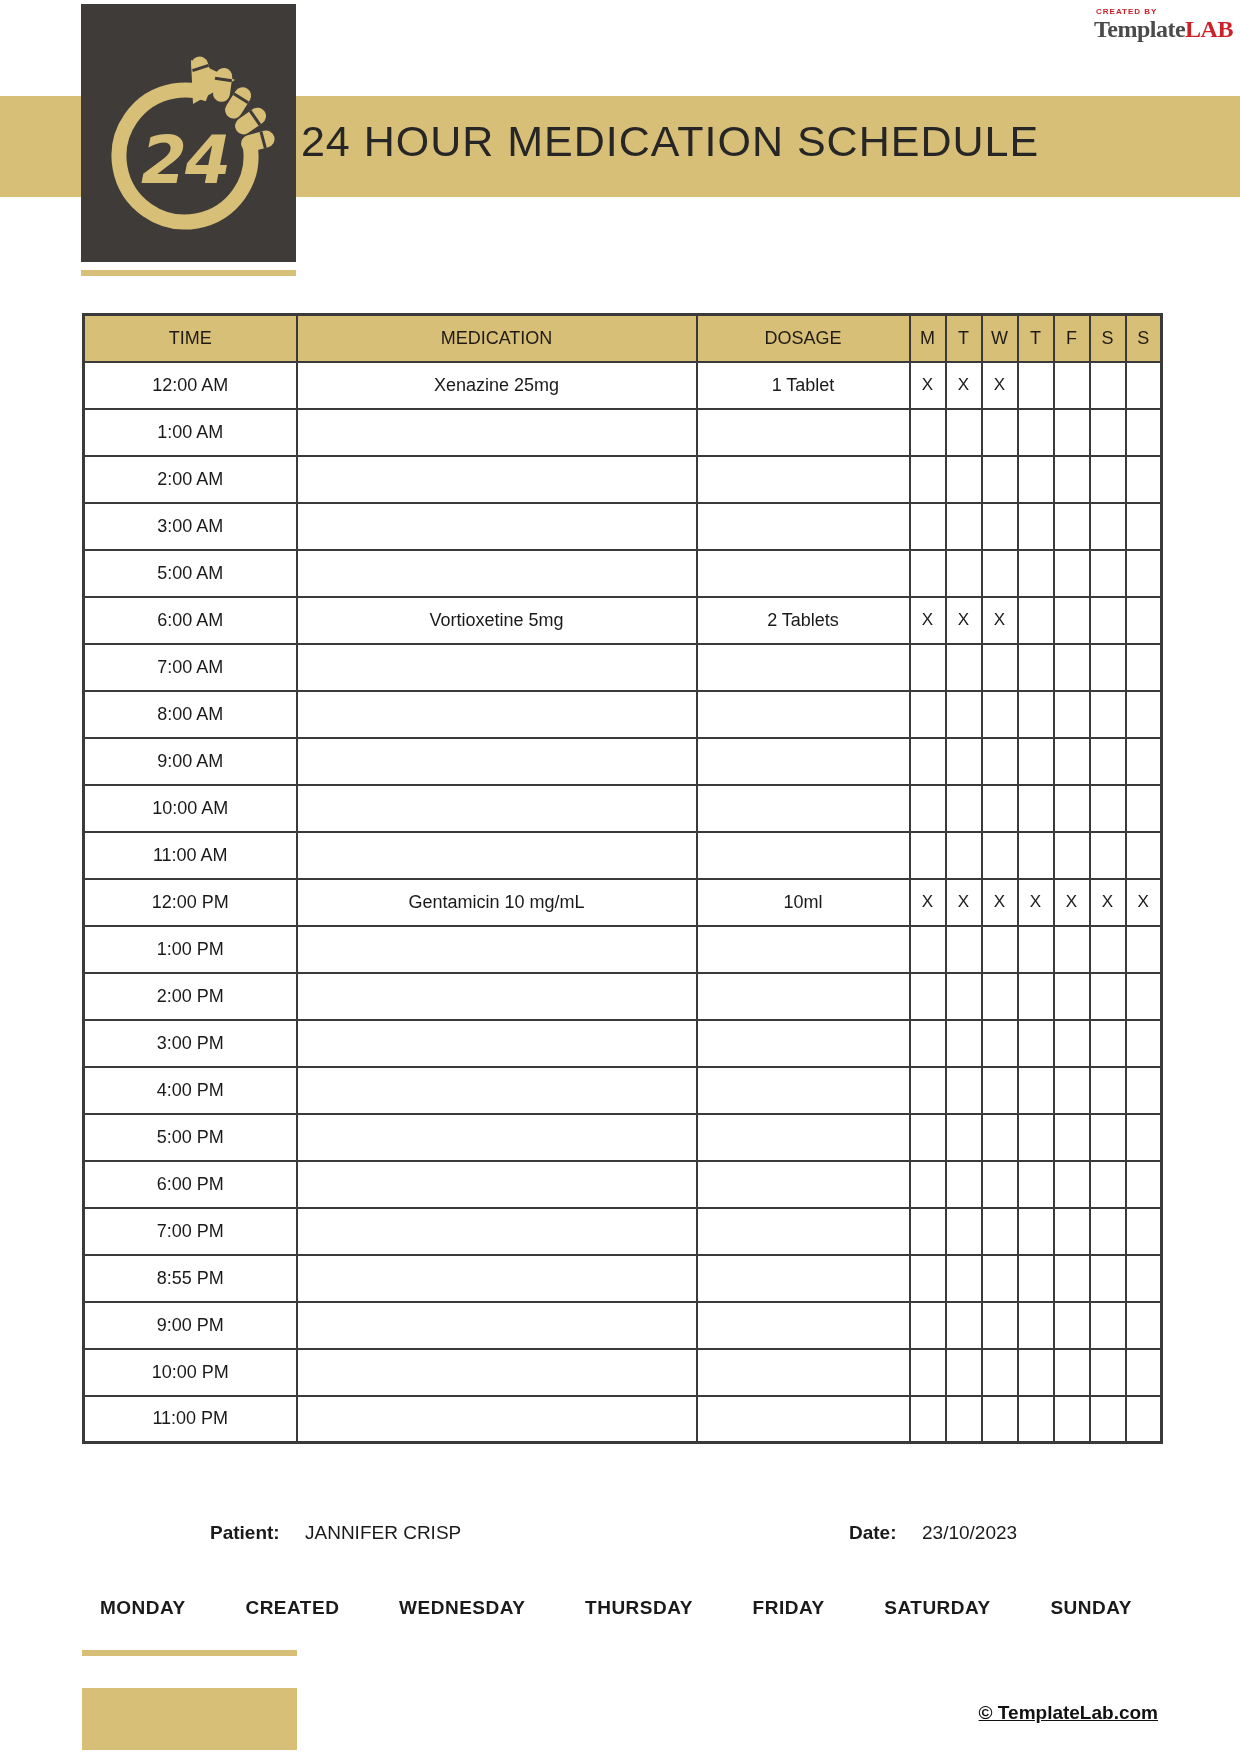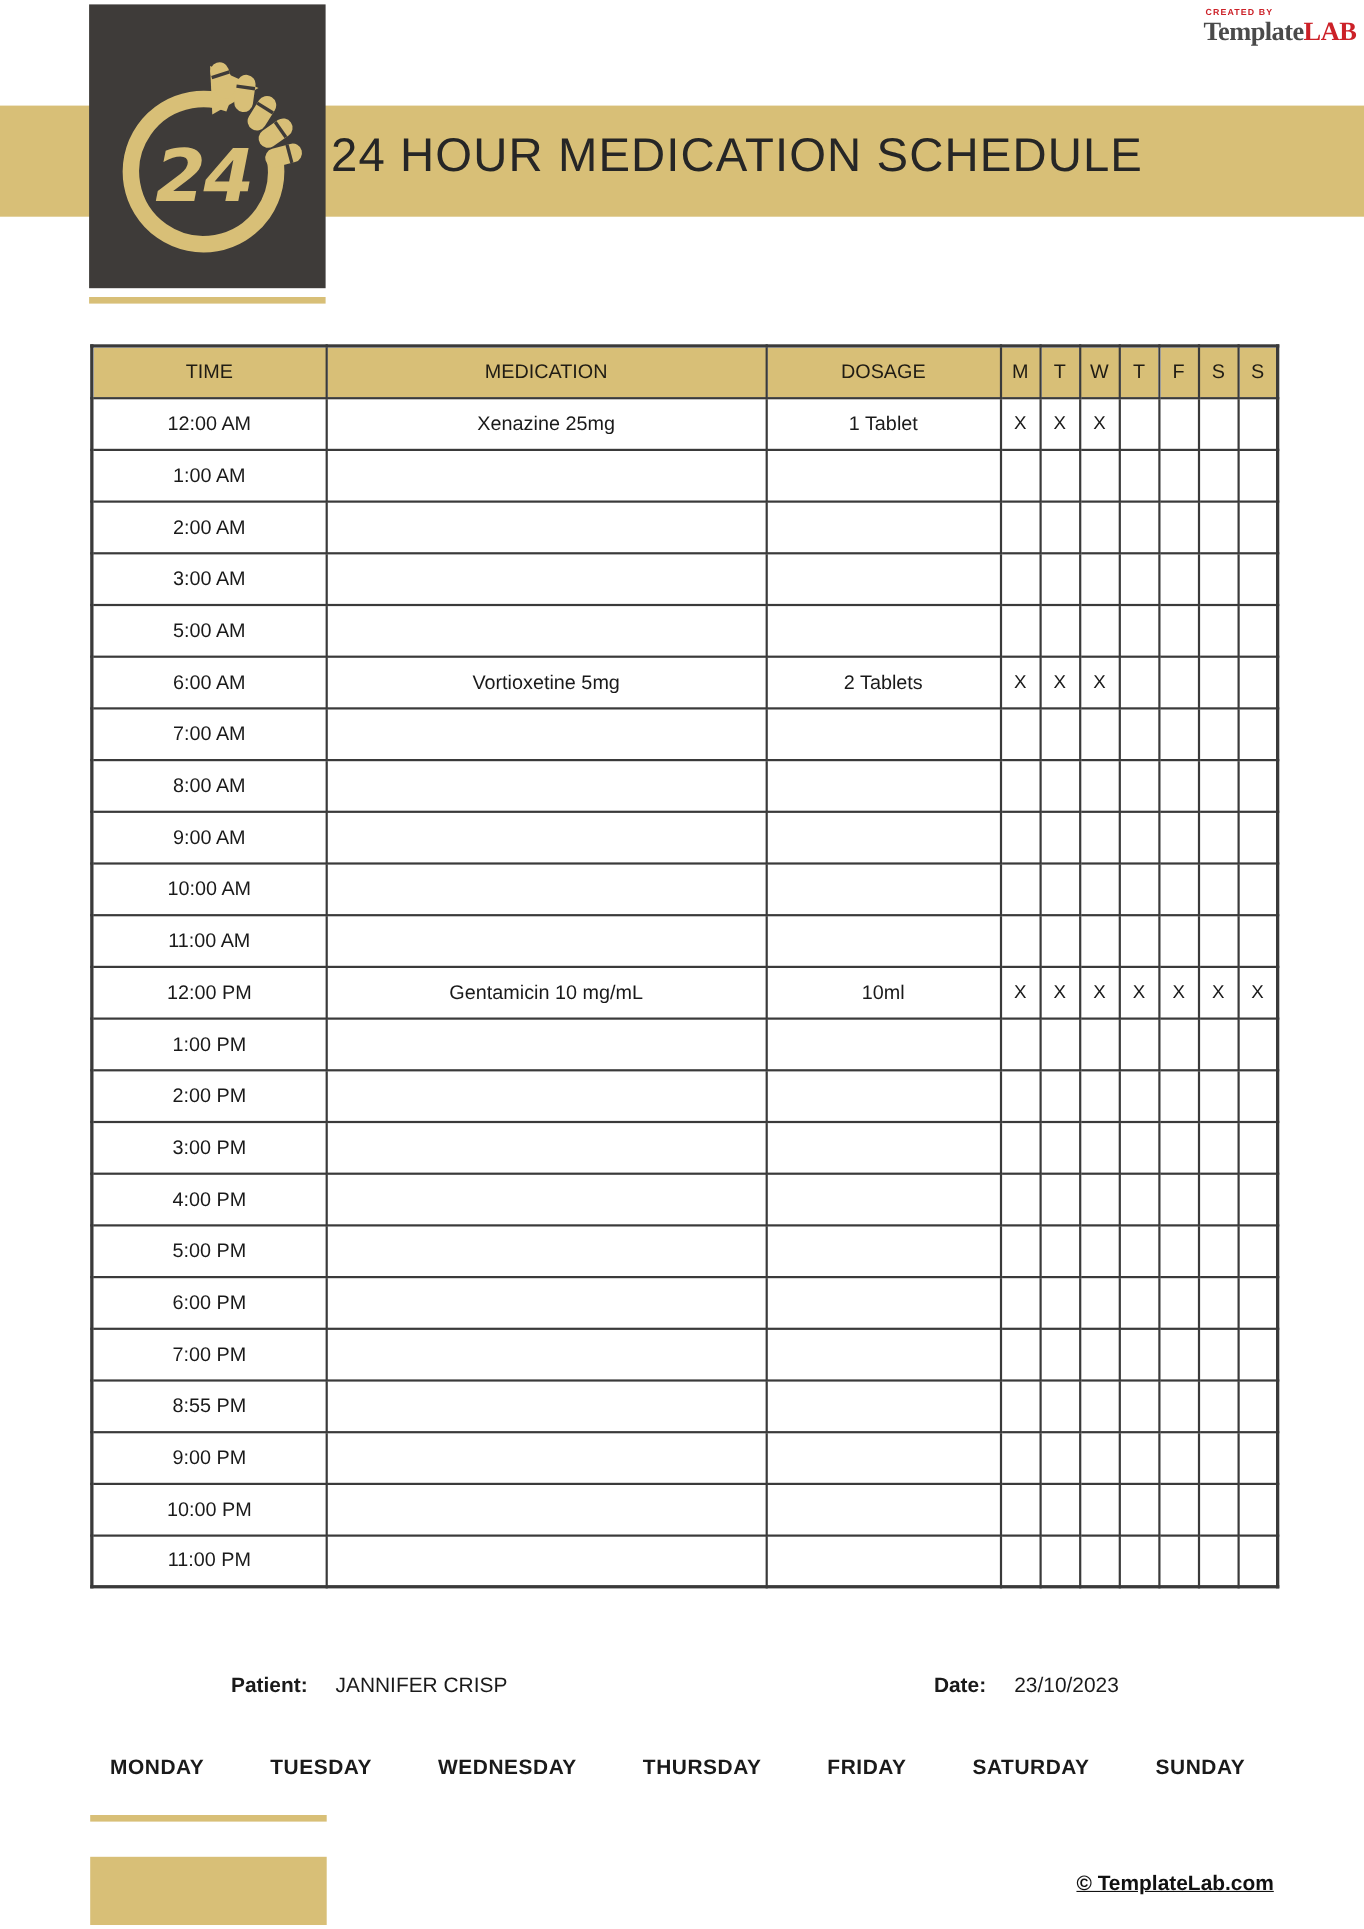--- a/index.html
+++ b/index.html
@@ -420,21 +420,21 @@
 
   <div class="patient-row">
     <span class="patient-label">Patient:</span>
     <span class="patient-value">JANNIFER CRISP</span>
     <span class="date-label">Date:</span>
     <span class="date-value">23/10/2023</span>
   </div>
 
   <div class="days-row" id="days-row">
       <span>MONDAY</span>
-      <span>TUESDAY</span>
+      <span>CREATED</span>
       <span>WEDNESDAY</span>
       <span>THURSDAY</span>
       <span>FRIDAY</span>
       <span>SATURDAY</span>
       <span>SUNDAY</span>
     </div>
 
   <div class="bottom-line"></div>
   <div class="bottom-block"></div>
   <a class="copyright">© TemplateLab.com</a>

